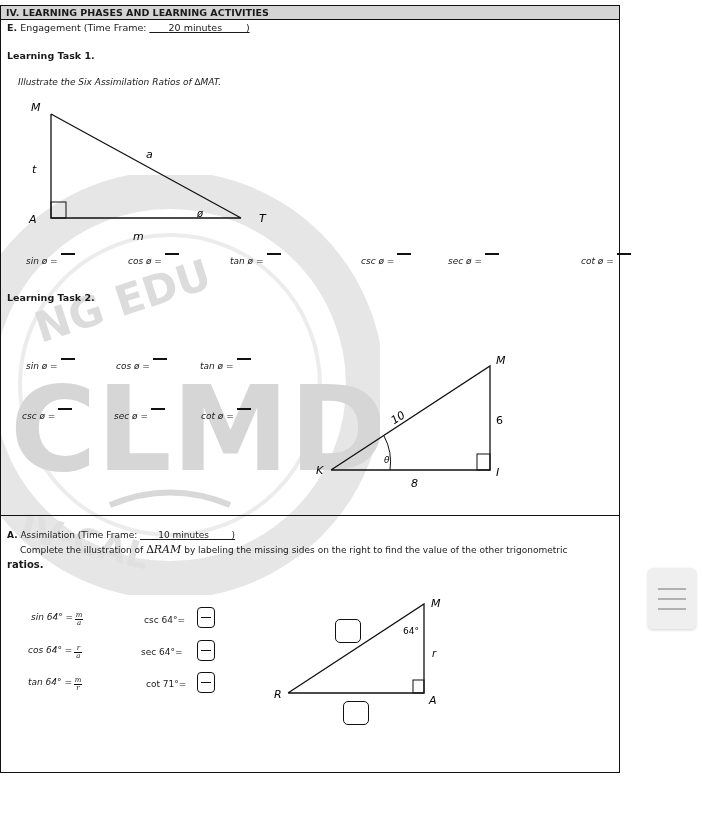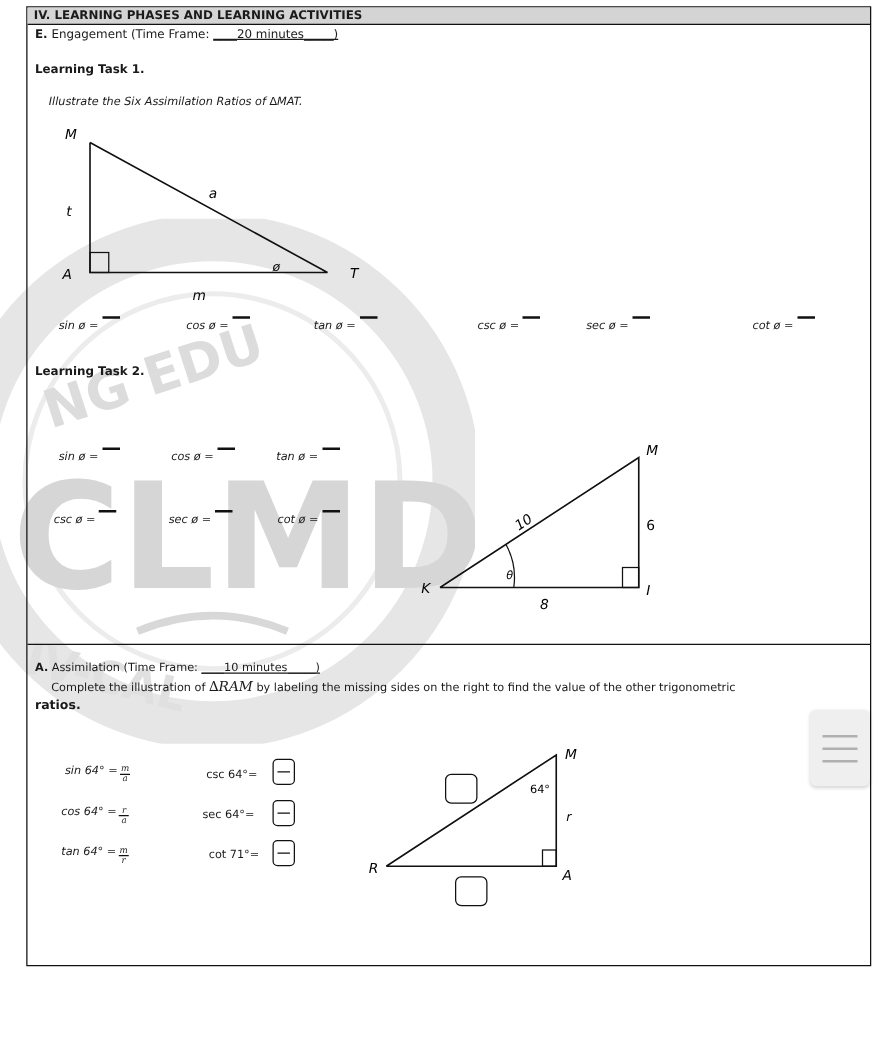--- a/index.html
+++ b/index.html
@@ -1,21 +1,21 @@
 <!DOCTYPE html>
 <html><head>
 <meta charset="utf-8">
 <style>
   html, body { margin: 0; padding: 0; }
   body {
     width: 702px; height: 834px; background: #ffffff; position: relative; overflow: hidden;
     font-family: "DejaVu Sans", "Liberation Sans", sans-serif; color: #1a1a1a;
   }
   .watermark { position: absolute; left: -40px; top: 175px; width: 420px; height: 420px; pointer-events: none; }
-  .sheet { position: absolute; left: 21px; top: 5px; width: 676px; height: 768px; border: 1px solid #111; box-sizing: border-box; }
+  .sheet { position: absolute; left: 0; top: 5px; width: 620px; height: 768px; border: 1px solid #111; box-sizing: border-box; }
   .header-bar {
     position: absolute; left: 0; top: 0; width: 100%; height: 14px; background: #d4d4d4;
     border-bottom: 1px solid #111; font-weight: bold; font-size: 9.5px; line-height: 14px; padding-left: 5px; box-sizing: border-box;
   }
   .divider { position: absolute; left: 0; top: 509px; width: 100%; height: 0; border-top: 1px solid #111; }
   .txt { position: absolute; white-space: nowrap; font-size: 9.5px; }
   .b { font-weight: bold; }
   .i { font-style: italic; }
   .u { text-decoration: underline; }
   .ratio { position: absolute; font-size: 9px; font-style: italic; white-space: nowrap; display: flex; align-items: flex-start; }

